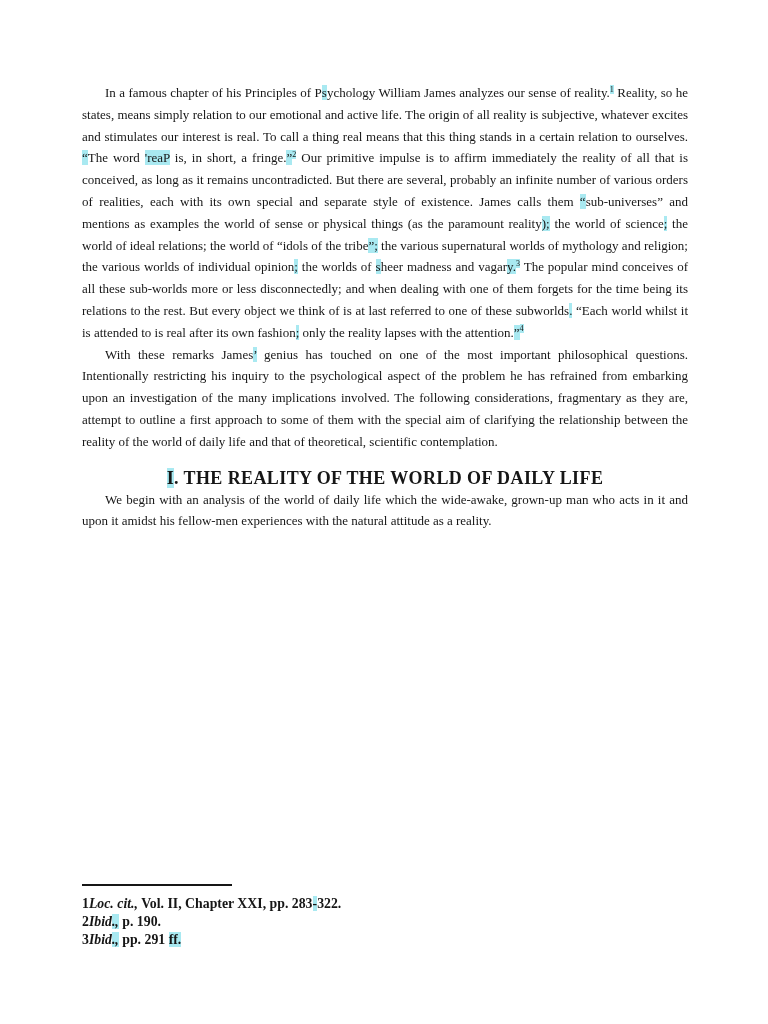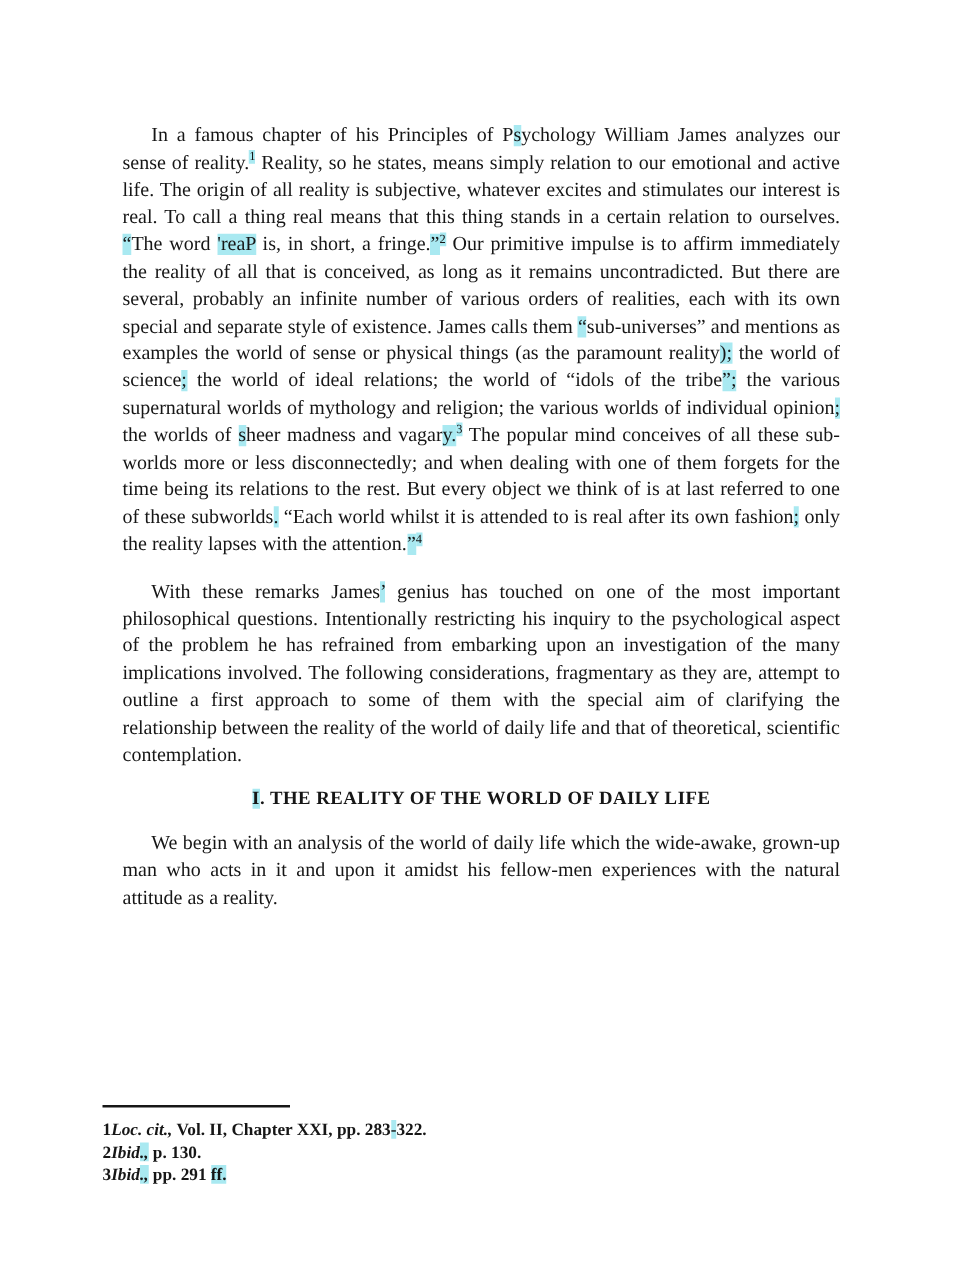--- a/index.html
+++ b/index.html
@@ -1,25 +1,25 @@
 <!DOCTYPE html>
 <html><head>
 <meta charset="utf-8">
 <style>
   *{box-sizing:border-box}
   html,body{margin:0;padding:0;background:#ffffff}
   .page{position:relative;width:768px;height:1024px;margin:0 auto;background:#ffffff;overflow:hidden;
         font-family:"Liberation Serif","DejaVu Serif",serif;color:#161616;--hl:#a9e9f1}
   .content{position:absolute;left:82px;width:606px;top:82px}
   .doc-title{text-align:center;font-size:16.5px;font-weight:400;letter-spacing:0.4px;margin:0 0 7px 0}
-  p.body{font-size:16px;line-height:21.8px;text-align:justify;margin:16px}
+  p.body{font-size:13px;line-height:21.8px;text-align:justify;margin:0}
   p.indent{text-indent:23px}
   .gap{margin-top:11px}
   .gap-lg{margin-top:13px}
-  .section-heading{text-align:center;font-size:15px;font-weight:700;letter-spacing:0.4px;margin-top:15px}
+  .section-heading{text-align:center;font-size:18px;font-weight:700;letter-spacing:0.4px;margin-top:15px}
   .subheading{font-style:italic;font-size:16.6px;line-height:21.8px;margin-top:9px}
   .hl{background:var(--hl)}
   .it{font-style:italic}
   sup{font-size:0.62em;line-height:0;vertical-align:super}
   .footnotes{position:absolute;left:82px;width:606px;top:884px;font-size:13.8px;font-weight:700;line-height:17.8px}
   .fn-rule{width:150px;border:0;border-top:2.5px solid #161616;margin:0 0 9px 0}
   .footnote{margin:0}
 </style>
 </head>
 <body>
@@ -34,16 +34,16 @@
     <div class="section-heading"><span class="hl">I</span><span>. THE REALITY OF THE WORLD OF DAILY LIFE</span></div>
 
 
     <p class="body indent gap"><span>We begin with an analysis of the world of daily life which the wide-awake, grown-up man who acts in it and upon it amidst his fellow-men experiences with the natural attitude as a reality.</span></p>
 
   </div>
 
   <div class="footnotes">
     <hr class="fn-rule">
     <p class="footnote"><span>1</span><span class="it">Loc. cit.,</span><span> Vol. II, Chapter XXI, pp. 283</span><span class="hl">-</span><span>322.</span></p>
-    <p class="footnote"><span>2</span><span class="it">Ibid</span><span class="hl it">.,</span><span> p. 130.</span></p>
+    <p class="footnote"><span>2</span><span class="it">Ibid</span><span class="hl it">.,</span><span> p. 190.</span></p>
     <p class="footnote"><span>3</span><span class="it">Ibid</span><span class="hl it">.,</span><span> pp. 291 </span><span class="hl">ff.</span></p>
   </div>
 </div>
 
 </body></html>

